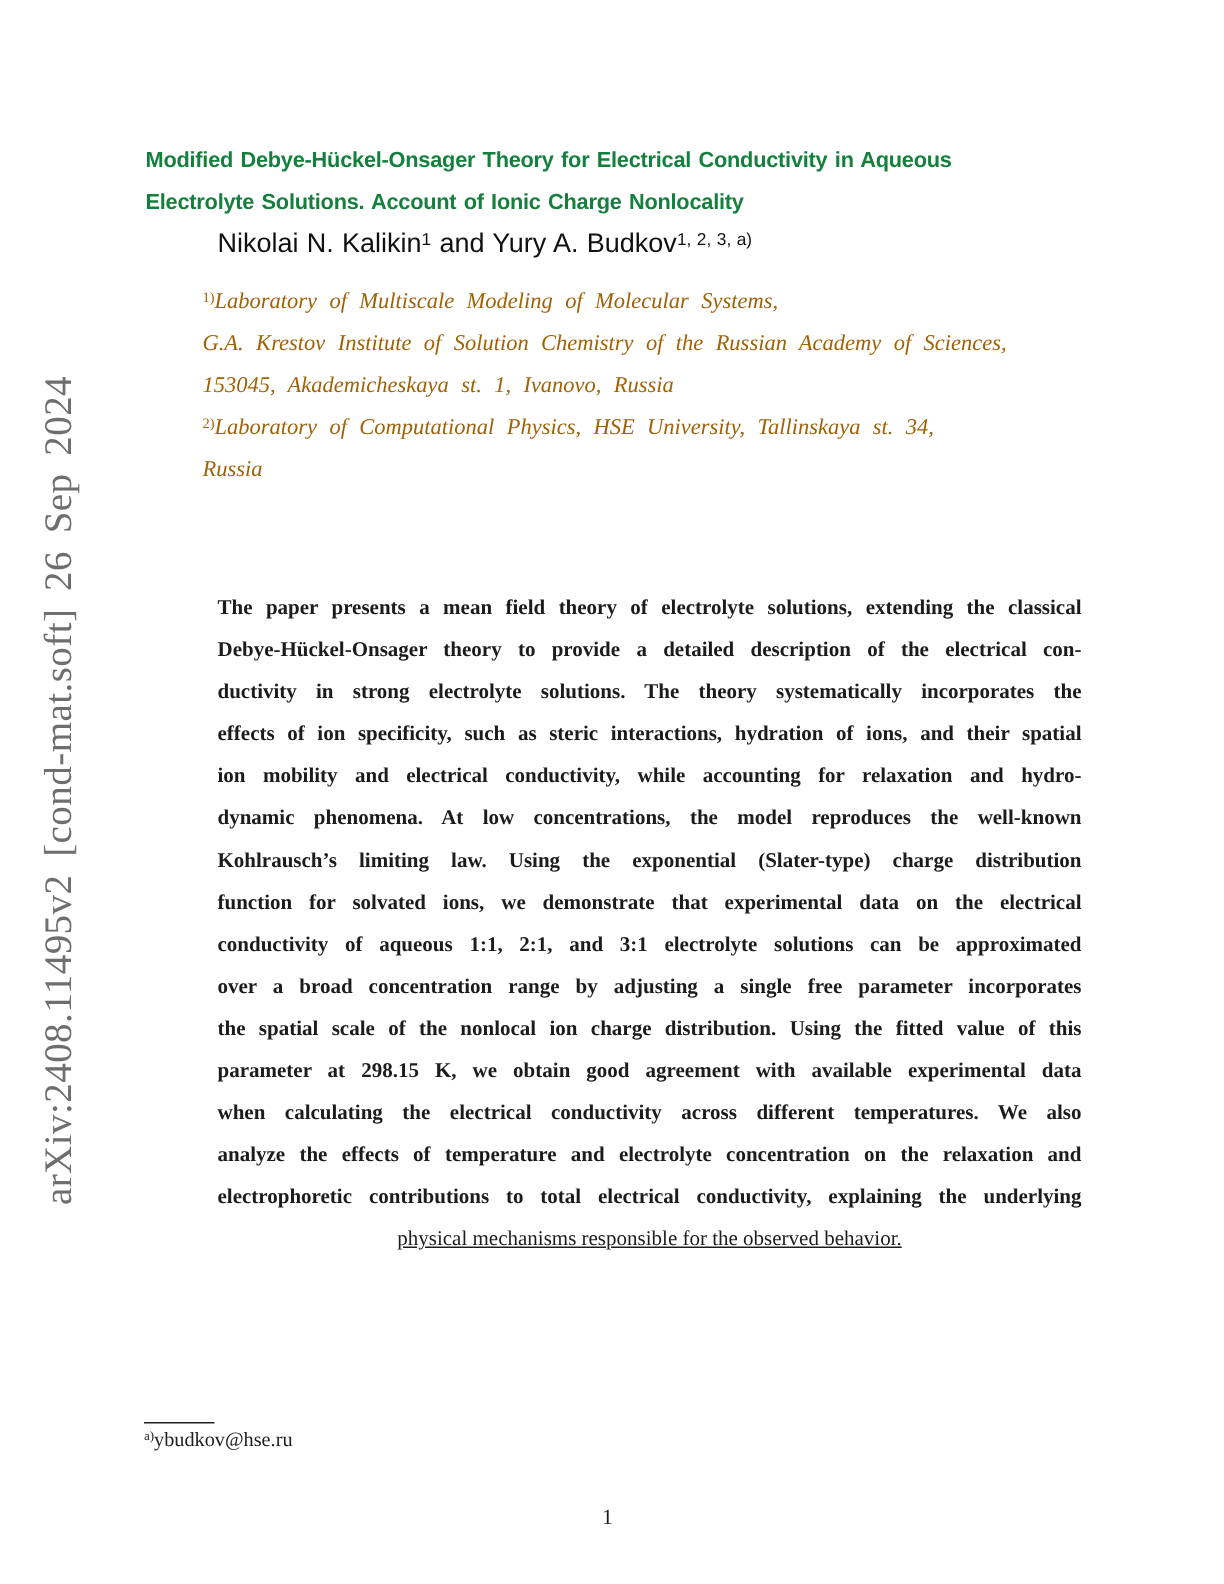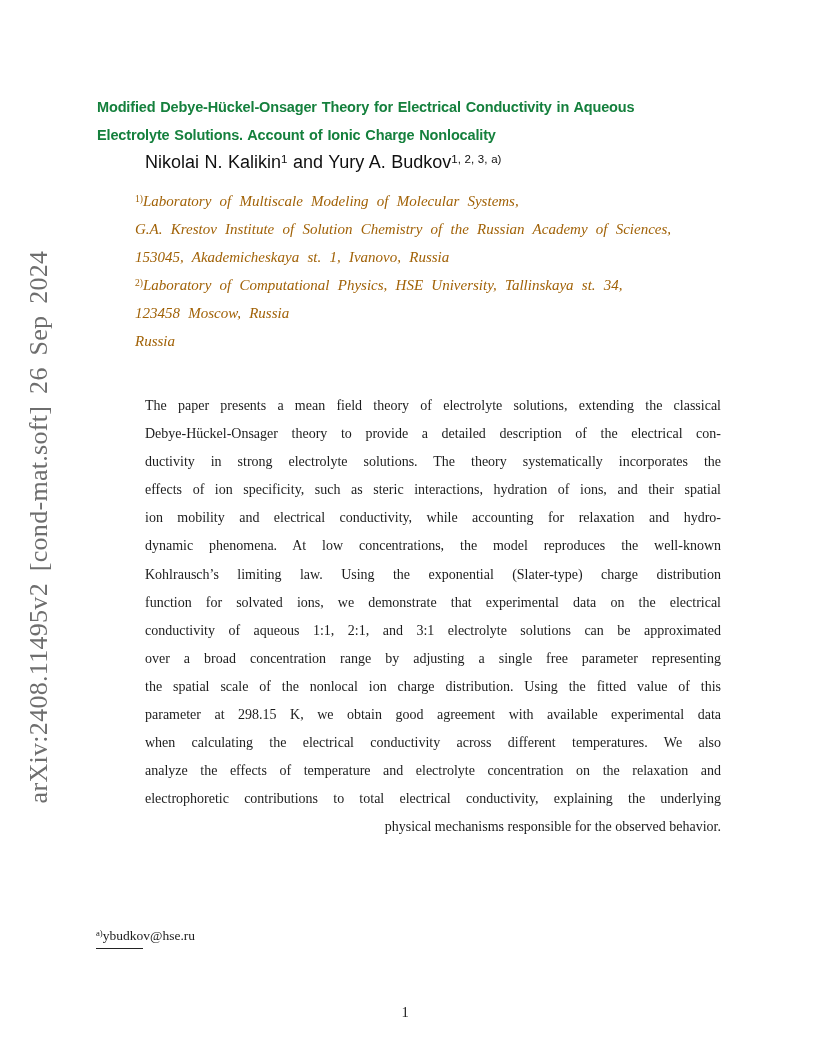--- a/index.html
+++ b/index.html
@@ -68,31 +68,31 @@
   .aff-line { white-space: nowrap; }
 
   
   .abstract {
     position: absolute; left: 145px; top: 392px;
     width: 576px;
     font-size: 14px;
     line-height: 28.1px;
     color: #1c1c1c;
   }
-  .abstract .jl { text-align: justify; text-align-last: justify; }
-  .abstract .ll { text-align: right; }
+  .abstract .jl { text-align: justify; text-align-last: justify; font-weight: bold; }
+  .abstract .ll { text-align: center; text-decoration: underline; }
 
   
   .fnrule {
     position: absolute; left: 96px; top: 948px;
     width: 47px; height: 0;
     border-top: 1.3px solid #222222;
   }
   .footnote {
-    position: absolute; left: 96px; top: 928px;
+    position: absolute; left: 96px; top: 952px;
     font-size: 13.5px;
     color: #1c1c1c;
   }
   .footnote .email { color: #1c1c1c; text-decoration: none; }
 
   
   .pageno {
     position: absolute; left: 0; top: 1004px;
     width: 810px;
     text-align: center;
@@ -112,35 +112,34 @@
     <div class="title-line">Electrolyte Solutions. Account of Ionic Charge Nonlocality</div>
   </div>
 
   <div class="authors"><span>Nikolai N. Kalikin</span><span class="sup">1</span><span> and </span><span>Yury A. Budkov</span><span class="sup">1, 2, 3, a)</span></div>
 
   <div class="affils">
     <div class="aff-line"><span class="sup">1)</span><span>Laboratory of Multiscale Modeling of Molecular Systems,</span></div>
     <div class="aff-line">G.A. Krestov Institute of Solution Chemistry of the Russian Academy of Sciences,</div>
     <div class="aff-line">153045, Akademicheskaya st. 1, Ivanovo, Russia</div>
     <div class="aff-line"><span class="sup">2)</span><span>Laboratory of Computational Physics, HSE University, Tallinskaya st. 34,</span></div>
-    <div class="aff-line">123458 Moscow, Russia</div>
     <div class="aff-line">Russia</div>
   </div>
 
   <div class="abstract">
     <div class="jl">The paper presents a mean field theory of electrolyte solutions, extending the classical</div>
     <div class="jl">Debye-Hückel-Onsager theory to provide a detailed description of the electrical con-</div>
     <div class="jl">ductivity in strong electrolyte solutions. The theory systematically incorporates the</div>
     <div class="jl">effects of ion specificity, such as steric interactions, hydration of ions, and their spatial</div>
     <div class="jl">ion mobility and electrical conductivity, while accounting for relaxation and hydro-</div>
     <div class="jl">dynamic phenomena. At low concentrations, the model reproduces the well-known</div>
     <div class="jl">Kohlrausch’s limiting law. Using the exponential (Slater-type) charge distribution</div>
     <div class="jl">function for solvated ions, we demonstrate that experimental data on the electrical</div>
     <div class="jl">conductivity of aqueous 1:1, 2:1, and 3:1 electrolyte solutions can be approximated</div>
-    <div class="jl">over a broad concentration range by adjusting a single free parameter representing</div>
+    <div class="jl">over a broad concentration range by adjusting a single free parameter incorporates</div>
     <div class="jl">the spatial scale of the nonlocal ion charge distribution. Using the fitted value of this</div>
     <div class="jl">parameter at 298.15 K, we obtain good agreement with available experimental data</div>
     <div class="jl">when calculating the electrical conductivity across different temperatures. We also</div>
     <div class="jl">analyze the effects of temperature and electrolyte concentration on the relaxation and</div>
     <div class="jl">electrophoretic contributions to total electrical conductivity, explaining the underlying</div>
     <div class="ll">physical mechanisms responsible for the observed behavior.</div>
   </div>
 
   <div class="fnrule"></div>
 

